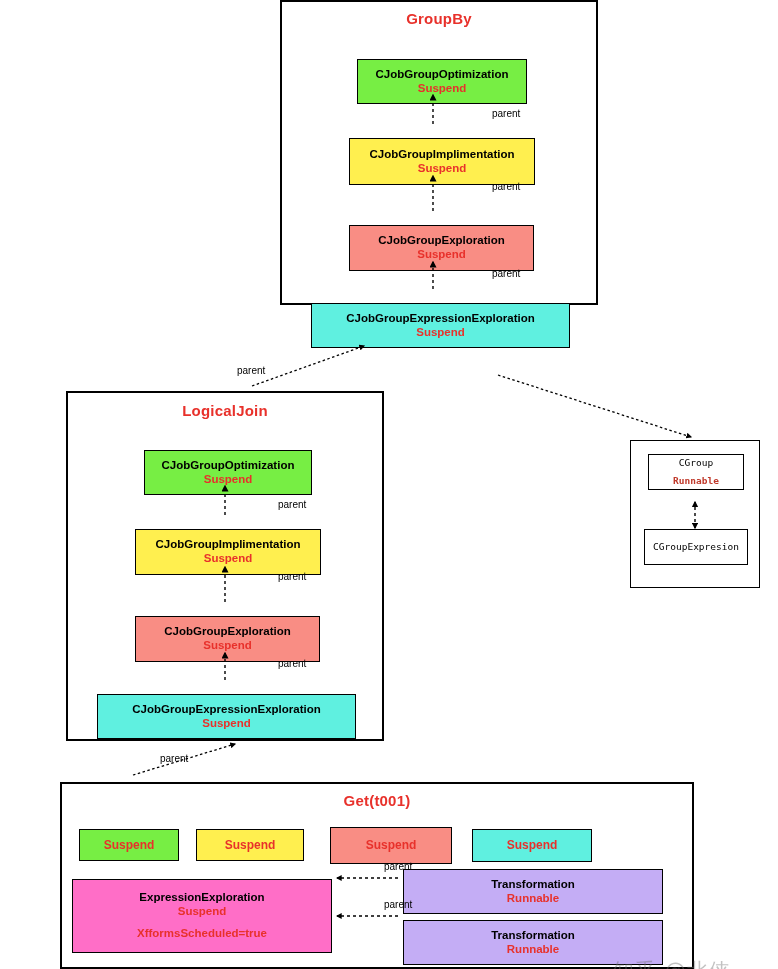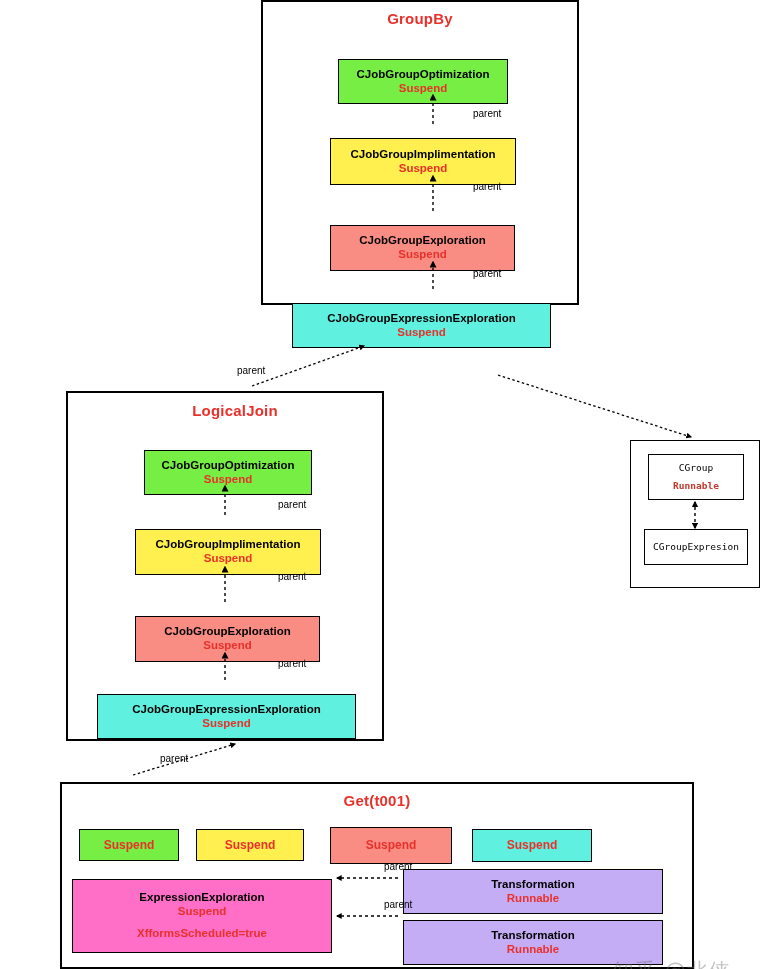--- a/index.html
+++ b/index.html
@@ -99,21 +99,21 @@
     font-family: "DejaVu Sans", sans-serif;
     letter-spacing: 1px;
     white-space: nowrap;
   }
 </style>
 </head>
 <body>
 
 <div id="canvas">
 
-  <div class="group-box" style="left:261px; top:0px; width:318px; height:305px;">
+  <div class="group-box" style="left:280px; top:0px; width:318px; height:305px;">
     <div class="group-title" style="top:8px;">GroupBy</div>
 
     <div class="node" style="left:75px; top:45px; width:170px; height:45px; background:#77ee44;">
       <span class="t-name">CJobGroupOptimization</span>
       <span class="t-state">Suspend</span>
     </div>
 
     <div class="node" style="left:67px; top:124px; width:186px; height:47px; background:#ffef4f;">
       <span class="t-name">CJobGroupImplimentation</span>
       <span class="t-state">Suspend</span>
@@ -128,21 +128,21 @@
       <span class="t-name">CJobGroupExpressionExploration</span>
       <span class="t-state">Suspend</span>
     </div>
 
     <div class="edge-label" style="left:178px; top:106px;">parent</div>
     <div class="edge-label" style="left:178px; top:179px;">parent</div>
     <div class="edge-label" style="left:178px; top:266px;">parent</div>
   </div>
 
   <div class="group-box" style="left:66px; top:391px; width:318px; height:350px;">
-    <div class="group-title" style="top:9px;padding-left:10px;">LogicalJoin</div>
+    <div class="group-title" style="top:9px;">LogicalJoin</div>
 
     <div class="node" style="left:76px; top:45px; width:168px; height:45px; background:#77ee44;">
       <span class="t-name">CJobGroupOptimization</span>
       <span class="t-state">Suspend</span>
     </div>
 
     <div class="node" style="left:67px; top:124px; width:186px; height:46px; background:#ffef4f;">
       <span class="t-name">CJobGroupImplimentation</span>
       <span class="t-state">Suspend</span>
     </div>
@@ -156,21 +156,21 @@
       <span class="t-name">CJobGroupExpressionExploration</span>
       <span class="t-state">Suspend</span>
     </div>
 
     <div class="edge-label" style="left:178px; top:106px;">parent</div>
     <div class="edge-label" style="left:178px; top:178px;">parent</div>
     <div class="edge-label" style="left:178px; top:265px;">parent</div>
   </div>
 
   <div class="group-box" style="left:630px; top:440px; width:130px; height:148px; border-width:1.5px;">
-    <div class="mono-box" style="left:17px; top:13px; width:96px; height:46px;">
+    <div class="mono-box" style="left:17px; top:13px; width:96px; height:36px;">
       <span class="m-name">CGroup</span>
       <span class="m-sub">Runnable</span>
     </div>
     <div class="mono-box" style="left:13px; top:88px; width:104px; height:36px;">
       <span class="m-name">CGroupExpresion</span>
     </div>
   </div>
 
   <div class="group-box" style="left:60px; top:782px; width:634px; height:187px;">
     <div class="group-title" style="top:8px;">Get(t001)</div>

